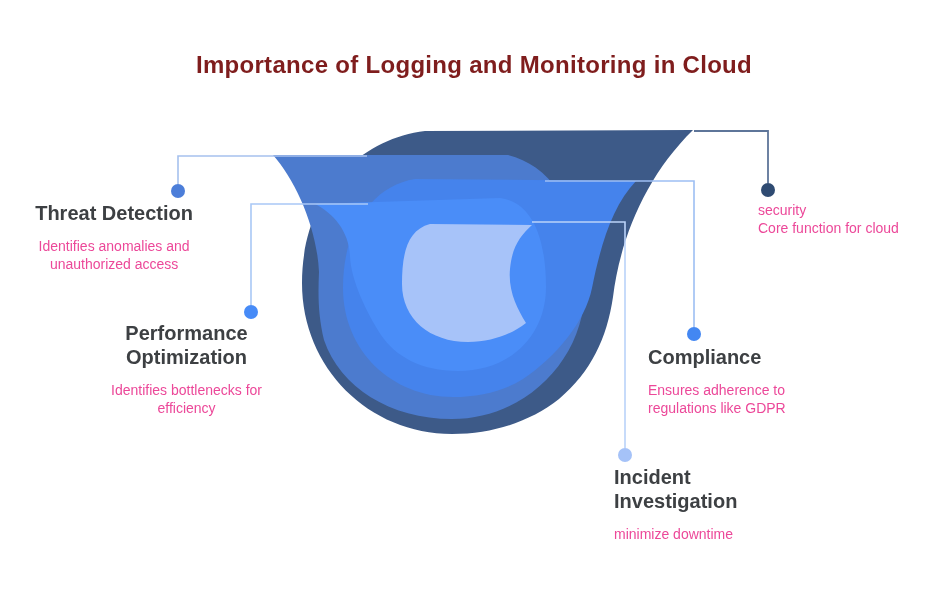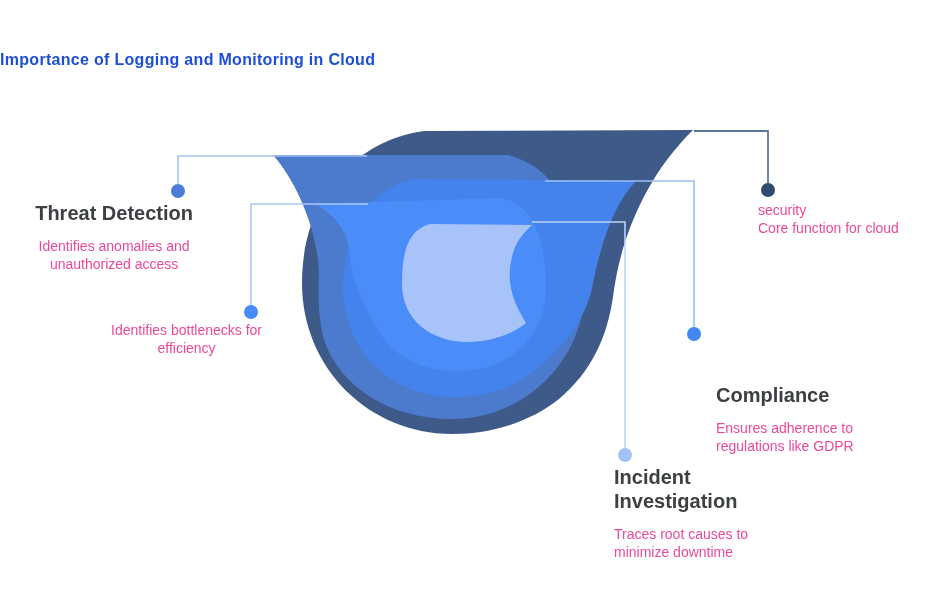--- a/index.html
+++ b/index.html
@@ -1,33 +1,33 @@
 <!DOCTYPE html>
 <html><head>
 <meta charset="utf-8">
 <style>
   html,body{margin:0;padding:0;background:#ffffff;}
   .canvas{
     position:relative;width:948px;height:612px;background:#ffffff;
     font-family:"Liberation Sans",sans-serif;overflow:hidden;
   }
   .page-title{
-    position:absolute;left:0;right:0;top:51px;text-align:left;
-    font-size:16px;font-weight:bold;color:#1d4ed8;letter-spacing:.3px;
+    position:absolute;left:0;right:0;top:51px;text-align:center;
+    font-size:24px;font-weight:bold;color:#7f1d1d;letter-spacing:.3px;
   }
   svg.diagram{position:absolute;left:0;top:0;}
   .label{position:absolute;}
   .label h3{margin:0 0 12px 0;font-size:20px;line-height:24px;font-weight:bold;color:#3d4043;}
   .label p{margin:0;font-size:14px;line-height:18px;color:#ec4899;}
   .label span{display:block;white-space:nowrap;}
   .align-right{text-align:center;}
   .pos-threat{top:201px;right:755px;}
   .pos-performance{top:321px;right:686px;}
   .pos-logging{top:201px;left:758px;}
-  .pos-compliance{top:345px;left:716px;margin-top:38px;}
+  .pos-compliance{top:345px;left:648px;}
   .pos-incident{top:465px;left:614px;}
 </style>
 </head>
 <body>
 
 <div class="canvas">
 
   <div class="page-title">Importance of Logging and Monitoring in Cloud</div>
 
   <svg class="diagram" width="948" height="612" viewBox="0 0 948 612">
@@ -69,20 +69,24 @@
     <h3>
       <span>Threat Detection</span>
     </h3>
     <p>
       <span>Identifies anomalies and</span>
       <span>unauthorized access</span>
     </p>
   </div>
 
   <div class="label align-right pos-performance">
+    <h3>
+      <span>Performance</span>
+      <span>Optimization</span>
+    </h3>
     <p>
       <span>Identifies bottlenecks for</span>
       <span>efficiency</span>
     </p>
   </div>
 
   <div class="label pos-logging">
     <p>
       <span>security</span>
       <span>Core function for cloud</span>
@@ -98,18 +102,17 @@
       <span>regulations like GDPR</span>
     </p>
   </div>
 
   <div class="label pos-incident">
     <h3>
       <span>Incident</span>
       <span>Investigation</span>
     </h3>
     <p>
-      <span>Traces root causes to</span>
       <span>minimize downtime</span>
     </p>
   </div>
 
 </div>
 
 </body></html>

